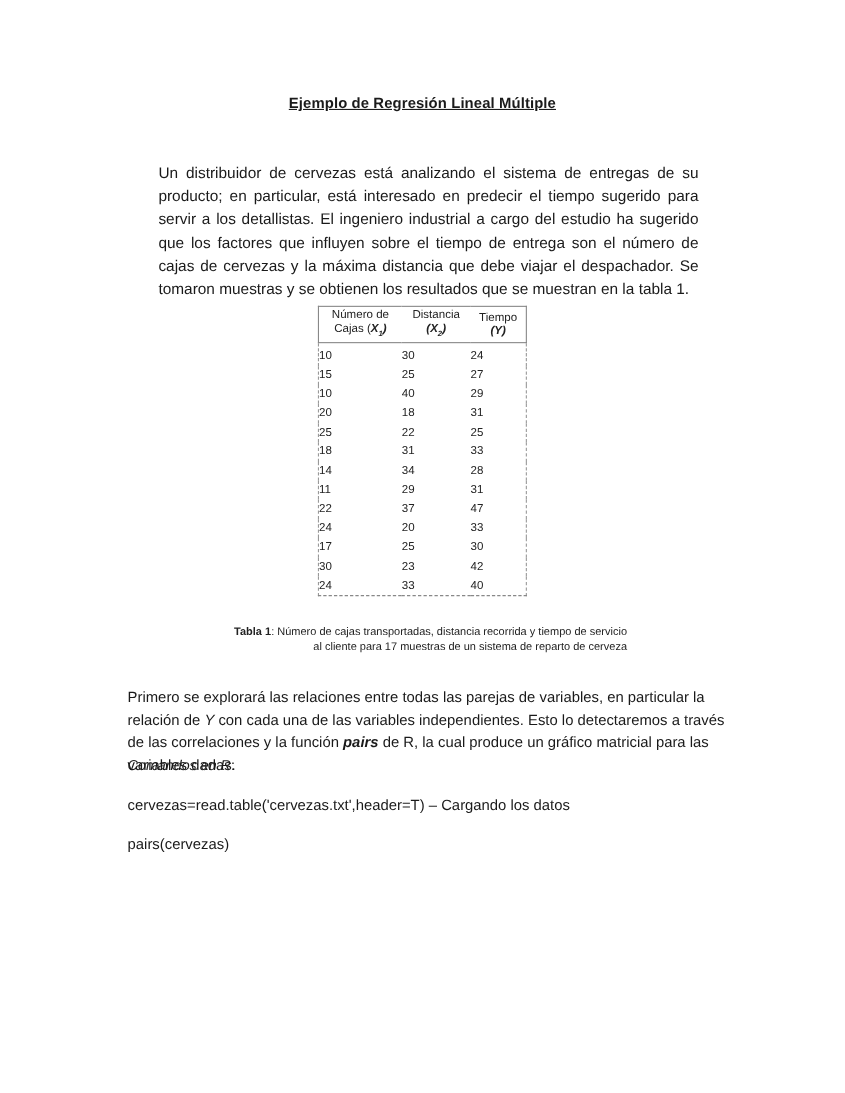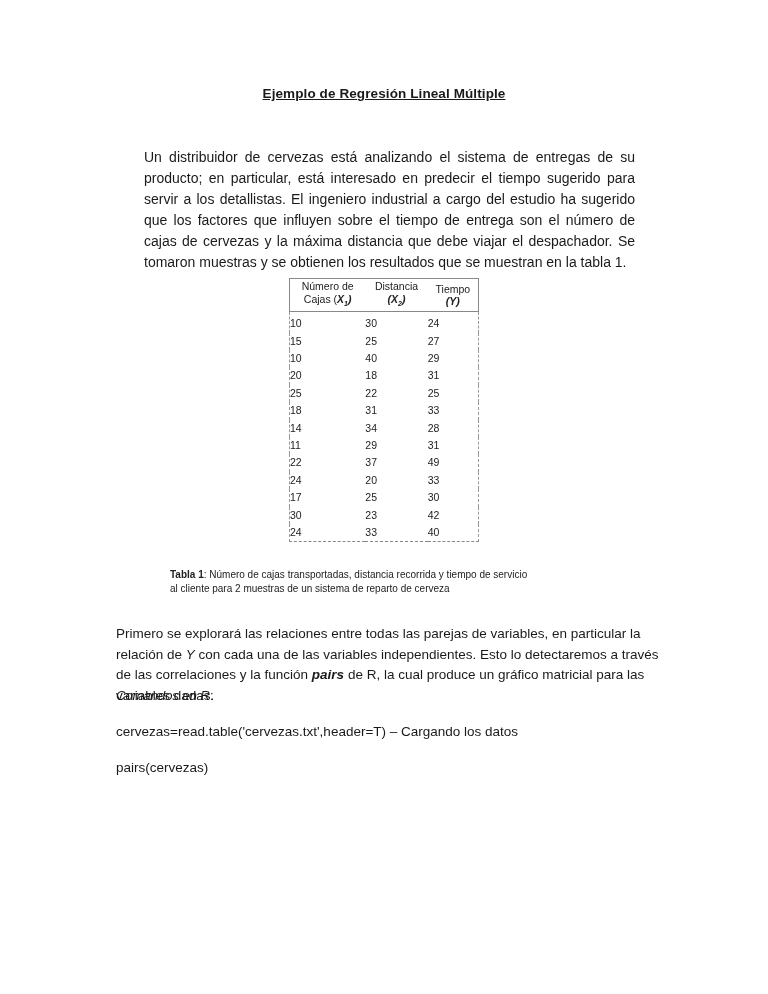--- a/index.html
+++ b/index.html
@@ -16,21 +16,21 @@
                         padding: 1px 0 1px 0; border-top: 1px solid #888; border-bottom: 1px solid #888; height: 24px; }
   table.data thead th:first-child { border-left: 1px solid #888; }
   table.data thead th:last-child { border-right: 1px solid #888; }
   table.data tbody td { text-align: left; height: 17.4px; padding: 0; line-height: 17.4px; }
   table.data tbody tr td:first-child { border-left: 1px dashed #999; }
   table.data tbody tr td:last-child { border-right: 1px dashed #999; }
   table.data tbody tr:last-child td { border-bottom: 1px dashed #888; }
   table.data tbody tr:first-child td { padding-top: 3px; }
   .bi { font-weight: bold; font-style: italic; }
   sub { font-size: 7px; }
-  .caption { position: absolute; left: 170px; top: 568px; width: 400px; text-align: left;
+  .caption { position: absolute; left: 170px; top: 568px; width: 400px; text-align: right;
              font-size: 10px; line-height: 13.5px; color: #222; }
   .caption b { font-weight: bold; }
   .para2 { position: absolute; left: 116px; top: 624px; width: 550px;
            font-size: 13.5px; line-height: 20.5px; }
   .para2 i { font-style: italic; }
   .para2 .bi { font-weight: bold; }
   .cmds-label { position: absolute; left: 116px; top: 688px; font-size: 13px; }
   .cmds-label i { font-style: italic; }
   .cmd { position: absolute; left: 116px; font-size: 13.5px; }
   .cmd1 { top: 724px; }
@@ -100,21 +100,21 @@
             <td>28</td>
           </tr>
         <tr>
             <td>11</td>
             <td>29</td>
             <td>31</td>
           </tr>
         <tr>
             <td>22</td>
             <td>37</td>
-            <td>49</td>
+            <td>47</td>
           </tr>
         <tr>
             <td>24</td>
             <td>20</td>
             <td>33</td>
           </tr>
         <tr>
             <td>17</td>
             <td>25</td>
             <td>30</td>
@@ -128,21 +128,21 @@
             <td>24</td>
             <td>33</td>
             <td>40</td>
           </tr>
       </tbody>
     </table>
   </div>
 
   <div class="caption">
     <b>Tabla 1</b><span>: Número de cajas transportadas, distancia recorrida y tiempo de servicio</span><br>
-    <span>al cliente para 2 muestras de un sistema de reparto de cerveza</span>
+    <span>al cliente para 17 muestras de un sistema de reparto de cerveza</span>
   </div>
 
   <div class="para2">
     <span>Primero se explorará las relaciones entre todas las parejas de variables, en particular la relación de </span><i>Y</i><span> con cada una de las variables independientes. Esto lo detectaremos a través de las correlaciones y la función </span><span class="bi">pairs</span><span> de R, la cual produce un gráfico matricial para las variables dadas.</span>
   </div>
 
   <div class="cmds-label">
     <i>Comandos en </i><i>R</i><span>:</span>
   </div>
 

